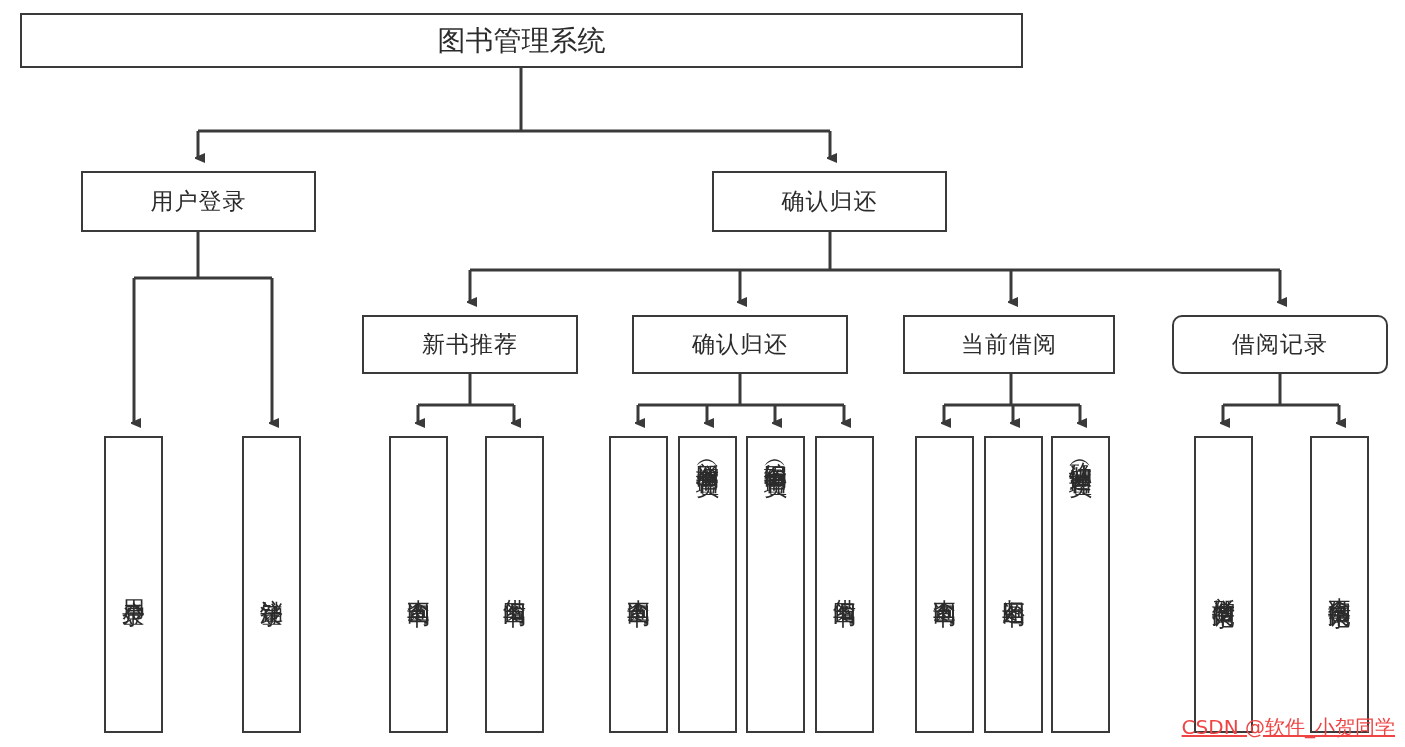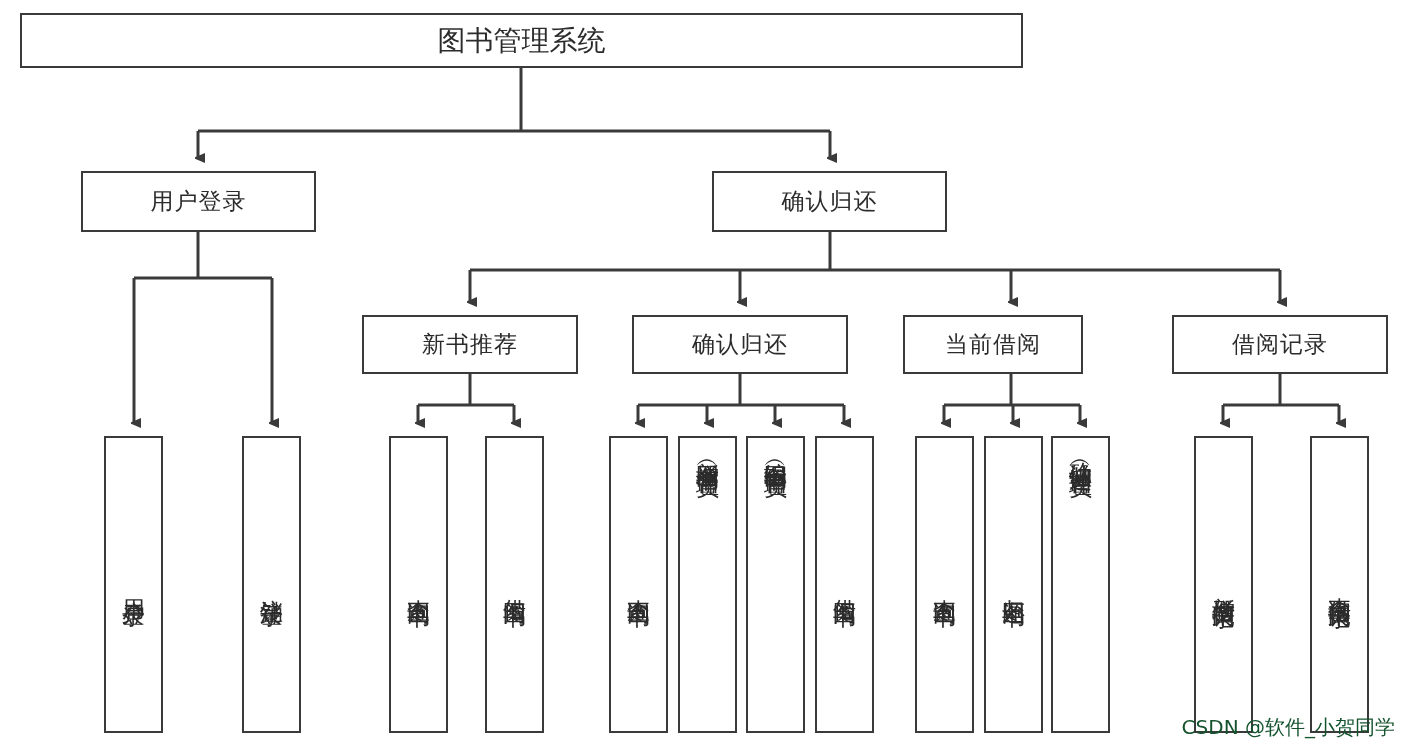--- a/index.html
+++ b/index.html
@@ -58,23 +58,24 @@
     top: 0;
     width: 1405px;
     height: 747px;
     pointer-events: none;
   }
   .watermark {
     position: absolute;
     right: 10px;
     bottom: 6px;
     font-size: 20px;
-    color: #14532d;
+    color: #ef4444;
     white-space: nowrap;
     font-family: "DejaVu Sans", "Liberation Sans", sans-serif;
+    text-decoration: underline;
   }
 </style>
 </head>
 <body>
 
 <div id="canvas">
 
   <svg class="links" viewBox="0 0 1405 747" xmlns="http://www.w3.org/2000/svg">
     <defs>
       <marker id="arw" markerWidth="10" markerHeight="10" refX="5" refY="7" orient="auto" markerUnits="userSpaceOnUse">
@@ -135,24 +136,24 @@
   <div class="node h" style="left:712px; top:171px; width:235px; height:61px;">
     <span>确认归还</span>
   </div>
 
   <div class="node h" style="left:362px; top:315px; width:216px; height:59px;">
     <span>新书推荐</span>
   </div>
   <div class="node h" style="left:632px; top:315px; width:216px; height:59px;">
     <span>确认归还</span>
   </div>
-  <div class="node h" style="left:903px; top:315px; width:180px; height:59px;">
+  <div class="node h" style="left:903px; top:315px; width:212px; height:59px;">
     <span>当前借阅</span>
   </div>
-  <div class="node h" style="left:1172px; top:315px; width:216px; height:59px;">
+  <div class="node h" style="left:1172px; top:315px; width:216px; height:59px;border-radius:10px;">
     <span>借阅记录</span>
   </div>
 
   <div class="node leaf centered" style="left:104px; top:436px; width:59px; height:297px;">
     <span class="vtext">用户登录</span>
   </div>
   <div class="node leaf centered" style="left:242px; top:436px; width:59px; height:297px;">
     <span class="vtext">注销登录</span>
   </div>
 

